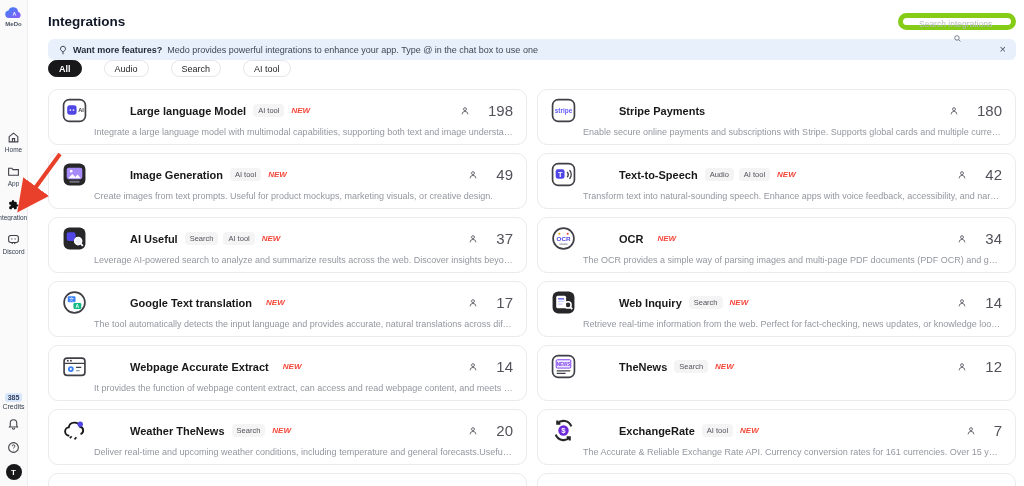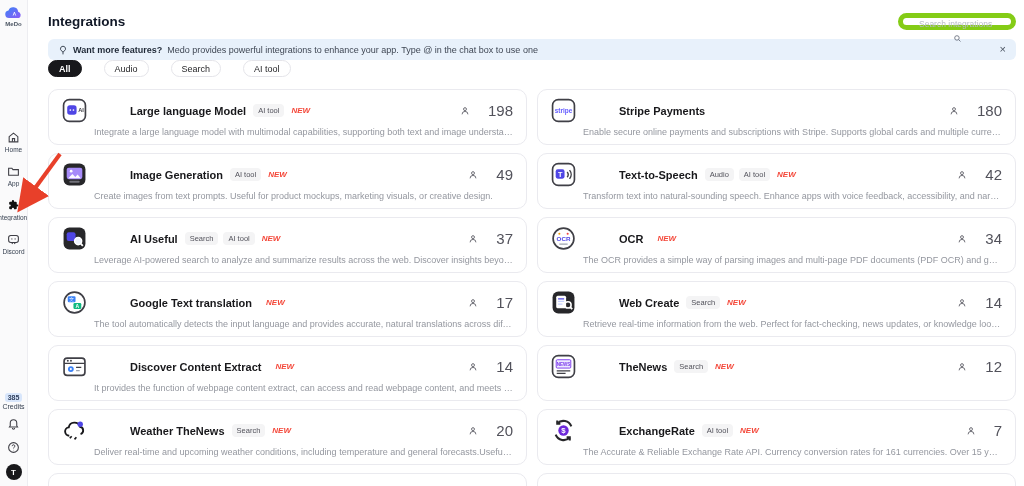--- a/index.html
+++ b/index.html
@@ -391,21 +391,21 @@
             <svg viewBox="0 0 24 24">
               <rect x="1.5" y="1.5" width="21" height="21" rx="5.5" fill="#27272a"></rect>
               <rect x="5" y="5.5" width="9.5" height="12" rx="1.5" fill="#fff"></rect>
               <line x1="6.8" y1="8.5" x2="12.6" y2="8.5" stroke="#4f46e5" stroke-width="1.2"></line>
               <line x1="6.8" y1="11" x2="12.6" y2="11" stroke="#c7d2fe" stroke-width="1.2"></line>
               <line x1="6.8" y1="13.5" x2="11" y2="13.5" stroke="#c7d2fe" stroke-width="1.2"></line>
               <circle cx="16.3" cy="14.3" r="3" fill="none" stroke="#fff" stroke-width="1.5"></circle>
               <line x1="18.4" y1="16.4" x2="20.4" y2="18.4" stroke="#fff" stroke-width="1.7"></line>
             </svg>
           </span>
-      <span class="card-title">Web Create</span>
+      <span class="card-title">Web Inquiry</span>
       <span class="tags-wrap">
             <span class="tag">Search</span>
           </span>
       <span class="new-label">NEW</span>
       <span class="users">
         <svg viewBox="0 0 24 24" fill="none" stroke="#52525b" stroke-width="2">
           <circle cx="12" cy="7.5" r="3.5"></circle>
               <path d="M5 20a7 7 0 0 1 14 0"></path>
         </svg>
         <span class="users-num">14</span>
@@ -420,21 +420,21 @@
               <rect x="2" y="4" width="20" height="16.5" rx="3" fill="#fff" stroke="#3f3f46" stroke-width="1.6"></rect>
               <line x1="2" y1="9" x2="22" y2="9" stroke="#3f3f46" stroke-width="1.4"></line>
               <circle cx="5.6" cy="6.5" r="0.9" fill="#3f3f46"></circle>
               <circle cx="8.6" cy="6.5" r="0.9" fill="#3f3f46"></circle>
               <circle cx="8.5" cy="14.5" r="2.8" fill="#3b82f6"></circle>
               <circle cx="8.5" cy="14.5" r="1" fill="#fff"></circle>
               <line x1="13.5" y1="12.8" x2="18.5" y2="12.8" stroke="#3f3f46" stroke-width="1.3"></line>
               <line x1="13.5" y1="16" x2="17" y2="16" stroke="#9ca3af" stroke-width="1.3"></line>
             </svg>
           </span>
-      <span class="card-title">Discover Content Extract</span>
+      <span class="card-title">Webpage Accurate Extract</span>
       <span class="tags-wrap"></span>
       <span class="new-label">NEW</span>
       <span class="users">
         <svg viewBox="0 0 24 24" fill="none" stroke="#52525b" stroke-width="2">
           <circle cx="12" cy="7.5" r="3.5"></circle>
               <path d="M5 20a7 7 0 0 1 14 0"></path>
         </svg>
         <span class="users-num">14</span>
       </span>
     </div>

